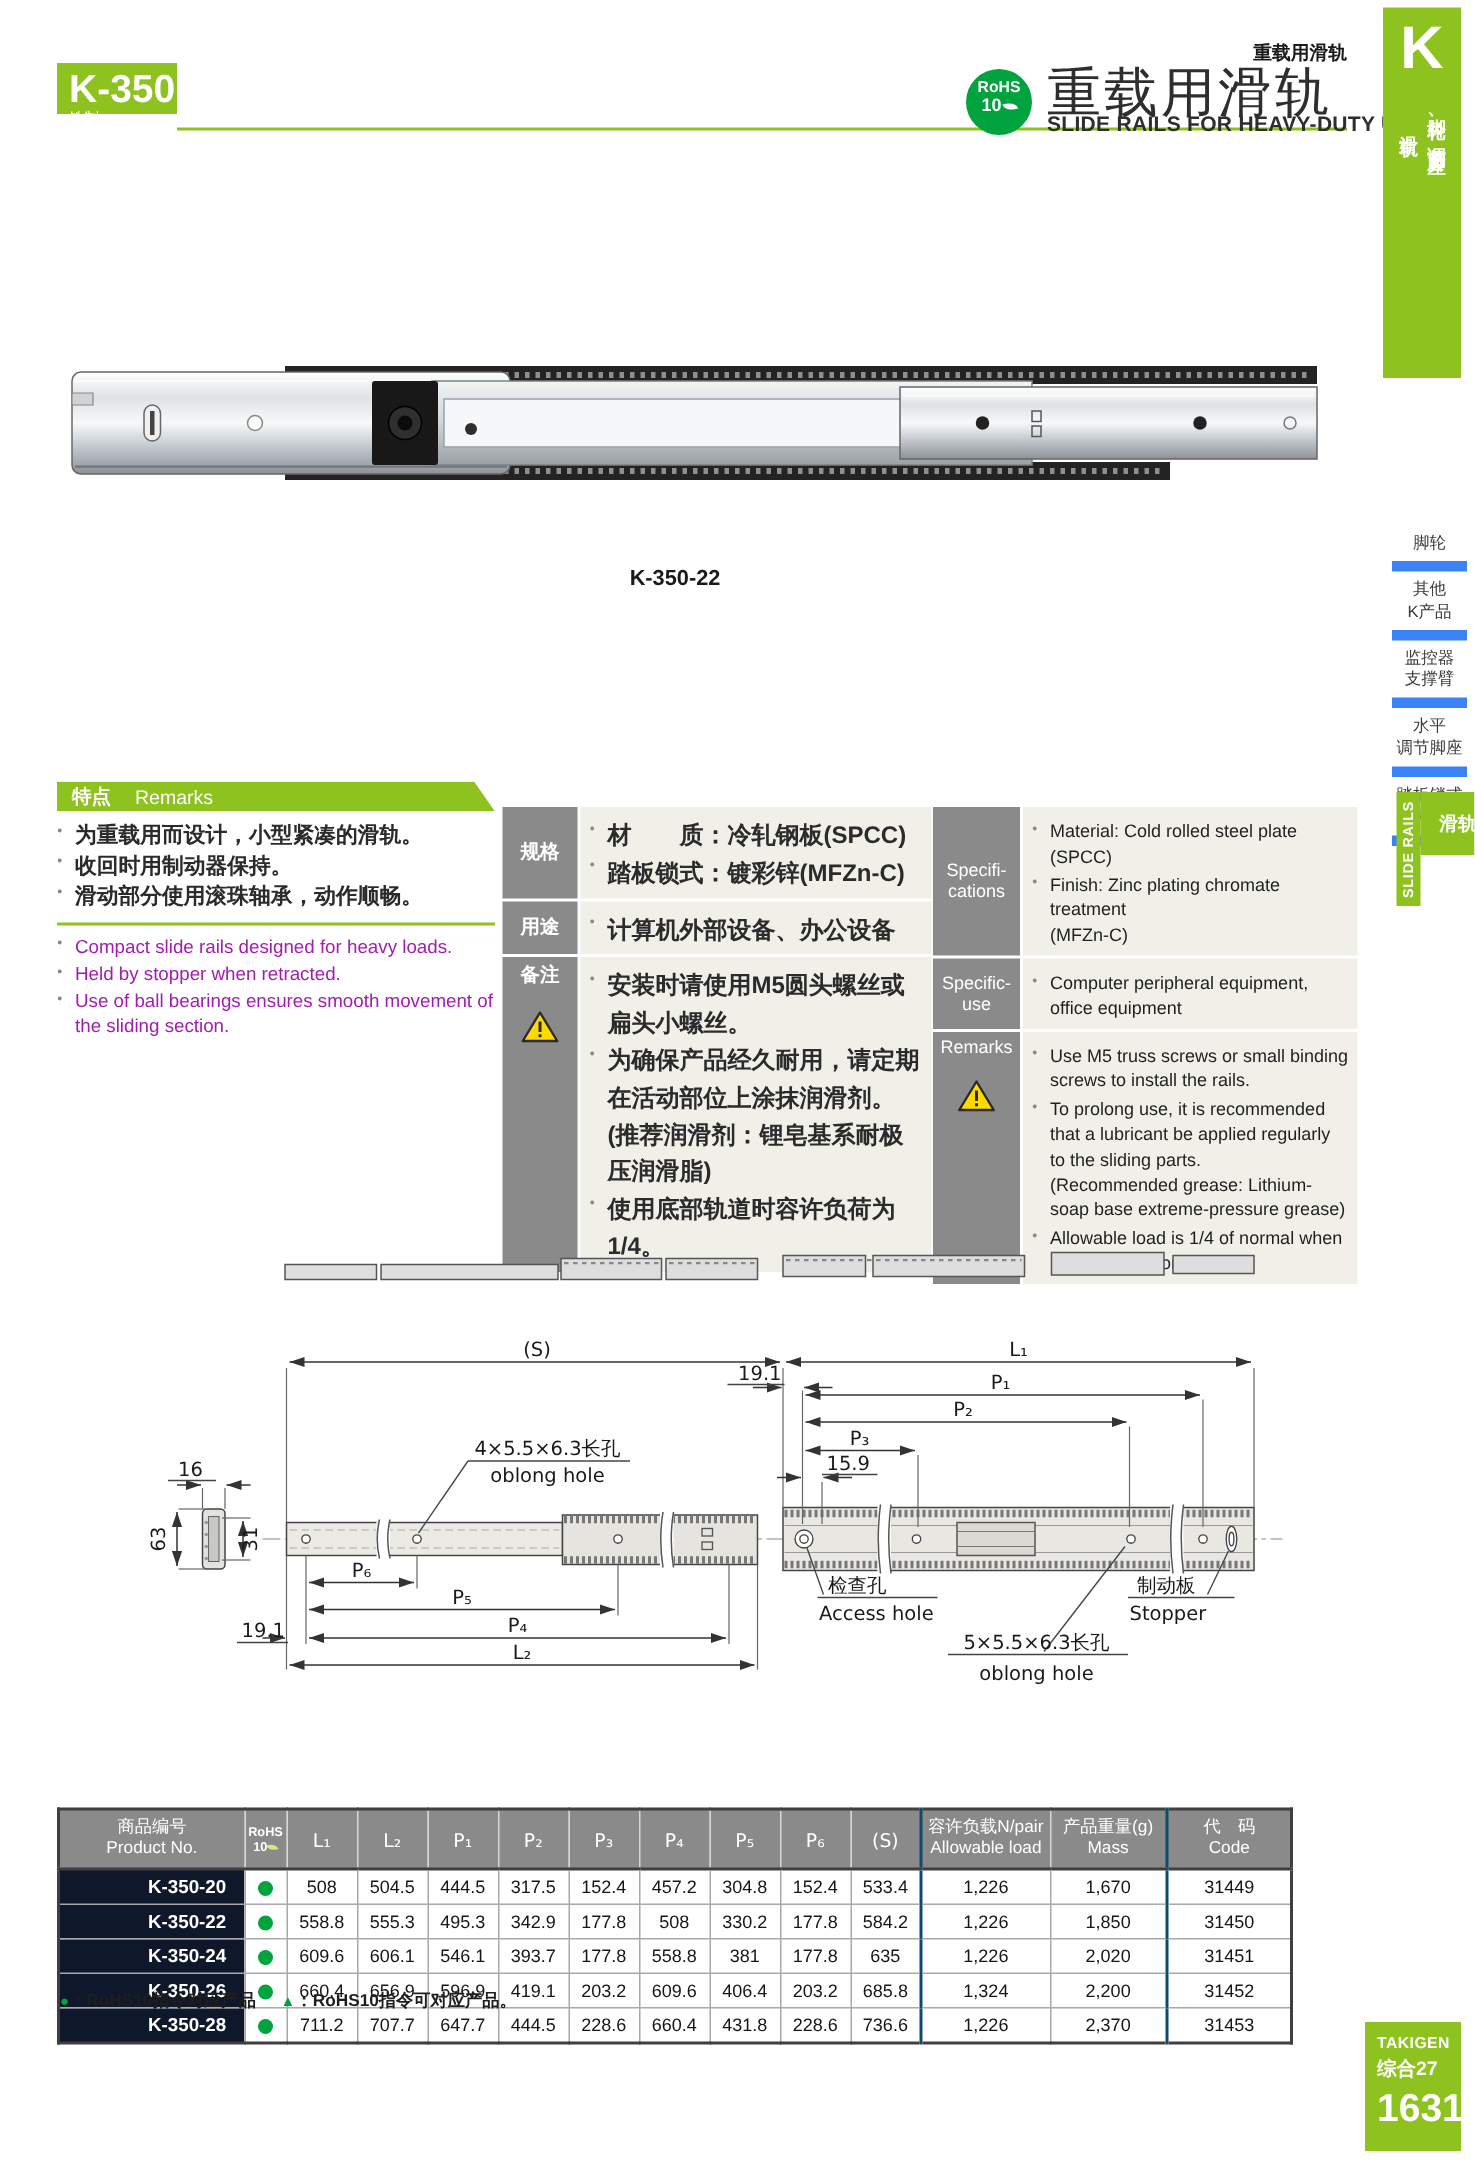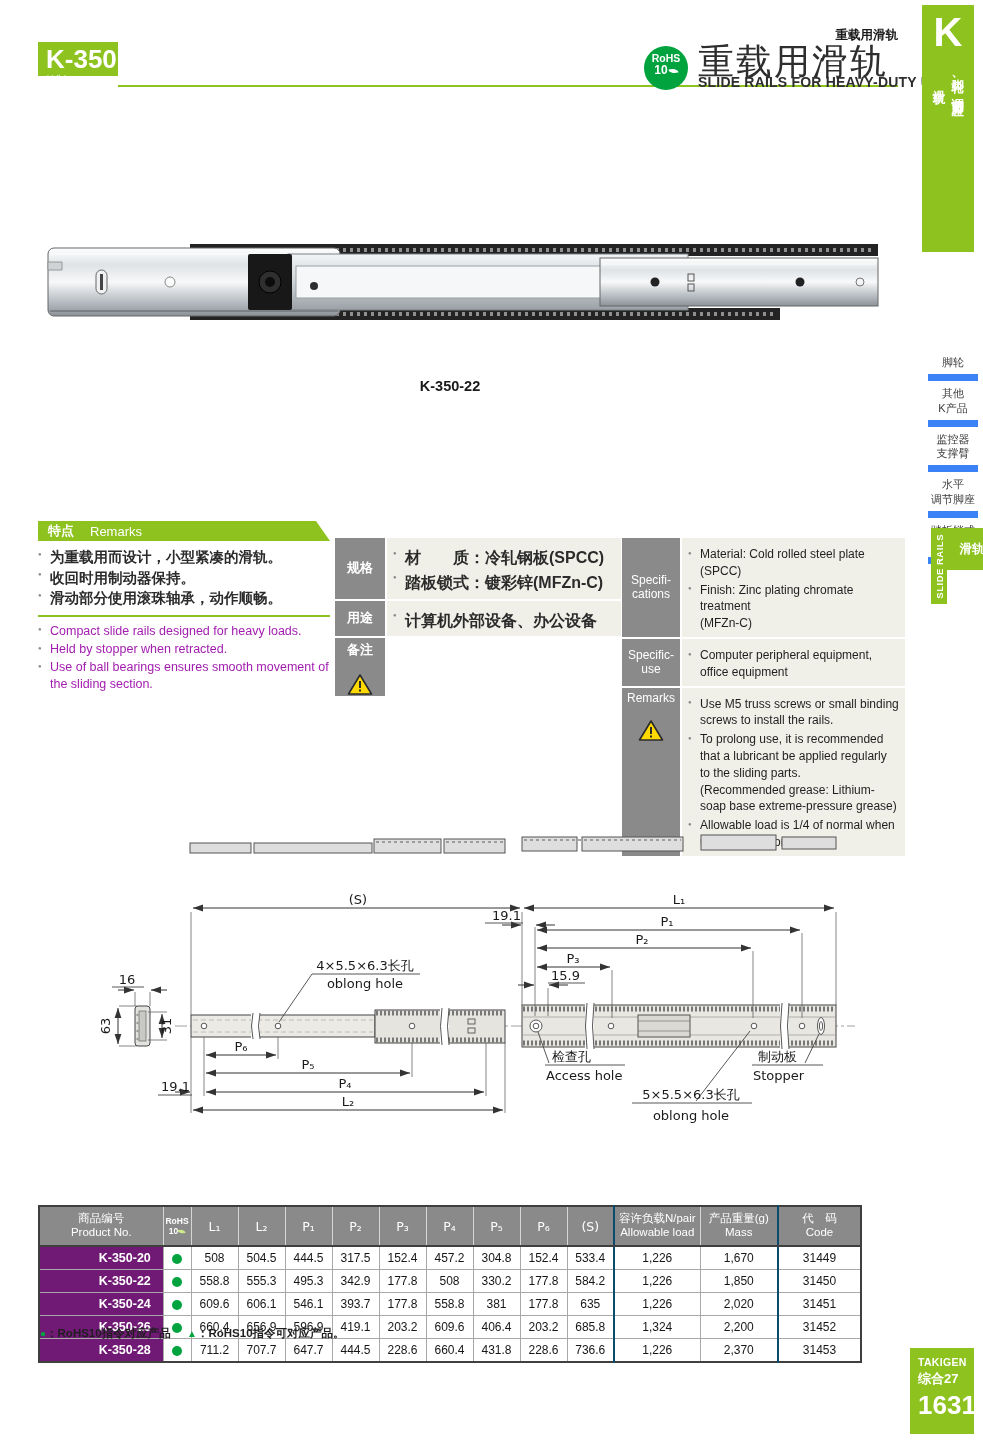--- a/index.html
+++ b/index.html
@@ -64,21 +64,21 @@
 
   
   svg text{font-family:"DejaVu Sans",sans-serif;fill:#1a1a1a;}
 
   
   table.data{position:absolute;left:38px;top:1205px;width:822px;border-collapse:collapse;table-layout:fixed;border:2px solid #3f3f3f;}
   table.data th{background:#8a8a8a;color:#fff;font-weight:normal;border:1px solid #d6d6d6;border-bottom:2px solid #3f3f3f;padding:0;height:38px;vertical-align:middle;}
   table.data th .h-cn{font-size:11.5px;line-height:1.2;}
   table.data th .h-sub{font-size:12.5px;font-family:"DejaVu Sans",sans-serif;}
   table.data td{border:1px solid #a8a8a8;text-align:center;font-size:12px;color:#161616;height:22px;padding:0;background:#fff;}
-  table.data td.prod{background:#701a75;color:#fff;font-weight:600;font-size:12.5px;padding-left:47px;}
+  table.data td.prod{background:#0f172a;color:#fff;font-weight:600;font-size:12.5px;padding-left:47px;}
   table.data .bL{border-left:2px solid #0c4a6e;}
   .dot{display:inline-block;width:10px;height:10px;border-radius:50%;background:#00a33e;vertical-align:middle;}
   .tleaf{display:inline-block;width:7px;height:5px;background:#cde98a;border-radius:0 100% 0 100%;transform:rotate(-20deg);}
 
   .footnote{left:40px;top:1326px;font-size:11.5px;font-weight:bold;color:#1e1e1e;}
   .footnote .g{color:#00a33e;font-size:10px;}
   .pagebox{left:910px;top:1348px;width:64px;height:86px;background:#8dc21f;color:#fff;box-sizing:border-box;padding:8px 0 0 8px;}
   .pagebox .brand{font-size:10.5px;font-weight:bold;letter-spacing:0.3px;}
   .pagebox .vol{font-size:13px;font-weight:bold;margin-top:2px;}
   .pagebox .num{font-size:26px;font-weight:bold;margin-top:2px;}
@@ -216,20 +216,27 @@
     </div>
     <div class="spec-row">
       <div class="spec-label lbl-top">
         <span>备注</span>
         <svg class="warn" width="26" height="23" viewBox="0 0 26 23">
           <path d="M13 2 L24.5 21 H1.5 Z" fill="#ffd900" stroke="#2b2b2b" stroke-width="1.6" stroke-linejoin="round"></path>
           <rect x="12" y="8" width="2" height="7" fill="#2b2b2b"></rect>
             <rect x="12" y="16.5" width="2" height="2" fill="#2b2b2b"></rect>
         </svg>
       </div>
+      <div class="spec-body">
+          <ul class="blist">
+        <li class="preline">安装时请使用M5圆头螺丝或扁头小螺丝。</li>
+        <li class="preline">为确保产品经久耐用，请定期在活动部位上涂抹润滑剂。(推荐润滑剂：锂皂基系耐极压润滑脂)</li>
+        <li class="preline">使用底部轨道时容许负荷为1/4。</li>
+      </ul>
+        </div>
     </div>
   </div>
 
   <div class="abs spec spec-en">
     <div class="spec-row">
       <div class="spec-label preline">Specifi-
 cations</div>
       <div class="spec-body">
           <ul class="blist">
         <li class="preline">Material: Cold rolled steel plate (SPCC)</li>

